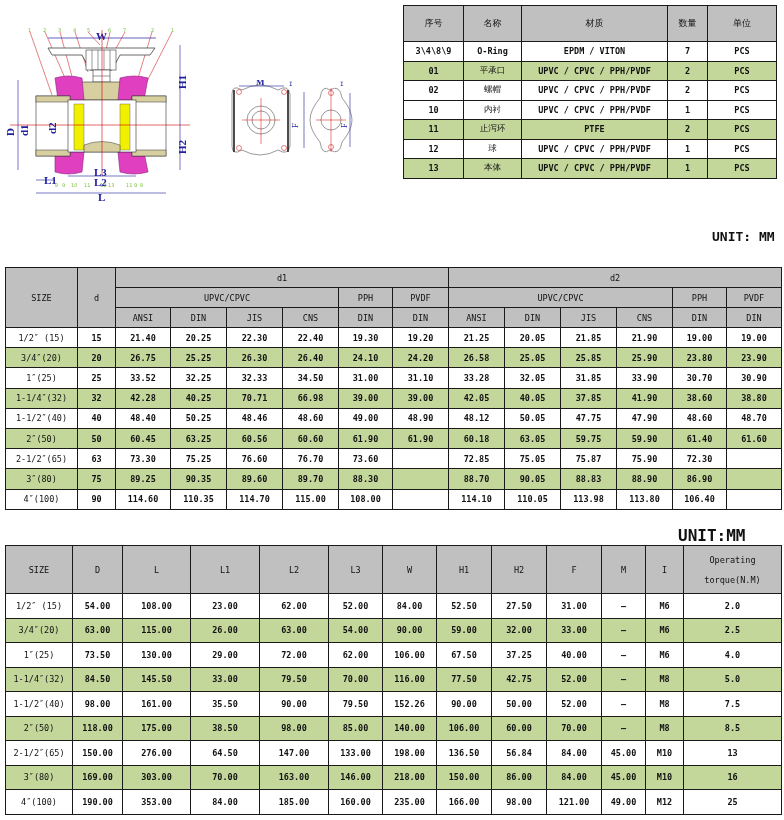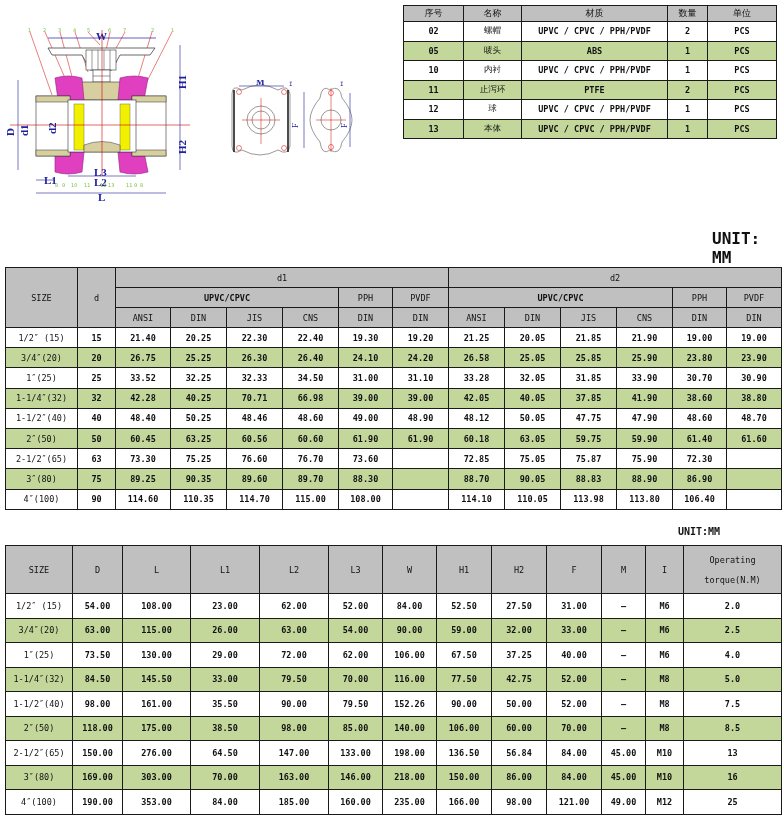--- a/index.html
+++ b/index.html
@@ -4,32 +4,32 @@
 <style>
   * { box-sizing: border-box; margin: 0; padding: 0; }
   html, body { width: 784px; height: 820px; background: #ffffff; overflow: hidden; }
   body { position: relative; font-family: "DejaVu Sans Mono", "Liberation Mono", monospace; color: #111; }
   table { border-collapse: collapse; position: absolute; table-layout: fixed; }
   td, th { border: 1px solid #1a1a1a; text-align: center; vertical-align: middle; font-weight: normal; font-size: 9px; white-space: nowrap; overflow: hidden; }
   th { background: #c0c0c0; }
   tr.g td { background: #c4d79b; }
 
   #parts { left: 403px; top: 5px; width: 373px; }
-  #parts th { height: 16px; font-size: 9px; }
+  #parts th { height: 36px; font-size: 9px; }
   #parts td { height: 19.5px; font-size: 8.5px; font-weight: bold; }
   #parts td.cn { font-weight: normal; }
 
-  .unit1 { position: absolute; left: 712px; top: 229px; font-size: 16px; font-weight: bold; font-family: "DejaVu Sans Mono", monospace; letter-spacing: 0; }
-  .unit2 { position: absolute; left: 678px; top: 526px; font-size: 10px; font-weight: bold; font-family: "DejaVu Sans Mono", monospace; }
+  .unit1 { position: absolute; left: 712px; top: 229px; font-size: 13px; font-weight: bold; font-family: "DejaVu Sans Mono", monospace; letter-spacing: 0; }
+  .unit2 { position: absolute; left: 678px; top: 526px; font-size: 16px; font-weight: bold; font-family: "DejaVu Sans Mono", monospace; }
 
   #dia { left: 5px; top: 267px; width: 776px; }
   #dia th { height: 20px; font-size: 8.5px; }
   #dia td { height: 20.2px; font-size: 8.5px; font-weight: bold; }
   #dia td.sz { font-weight: normal; }
-  #dia th.nb-top { border-top: none; font-weight: bold; }
+  #dia th.nb-top { border-top: none; }
 
   #dim { left: 5px; top: 545px; width: 776px; }
   #dim th { height: 48px; font-size: 8.5px; line-height: 20px; }
   #dim td { height: 24.5px; font-size: 8.5px; font-weight: bold; }
   #dim td.sz { font-weight: normal; }
 
   .drawing { position: absolute; }
 </style>
 </head>
 <body>
@@ -174,31 +174,38 @@
     <tr>
       <th>序号</th>
       <th>名称</th>
       <th>材质</th>
       <th>数量</th>
       <th>单位</th>
     </tr>
   </thead>
   <tbody id="parts-body">
       <tr>
+        <td>3\4\8\9</td>
+        <td>O-Ring</td>
+        <td>EPDM / VITON</td>
+        <td>7</td>
+        <td>PCS</td>
+      </tr>
+      <tr class="g">
+        <td>01</td>
+        <td class="cn">平承口</td>
+        <td>UPVC / CPVC / PPH/PVDF</td>
+        <td>2</td>
+        <td>PCS</td>
+      </tr>
+      <tr>
         <td>02</td>
         <td class="cn">螺帽</td>
         <td>UPVC / CPVC / PPH/PVDF</td>
         <td>2</td>
-        <td>PCS</td>
-      </tr>
-      <tr class="g">
-        <td>05</td>
-        <td class="cn">唛头</td>
-        <td>ABS</td>
-        <td>1</td>
         <td>PCS</td>
       </tr>
       <tr>
         <td>10</td>
         <td class="cn">内衬</td>
         <td>UPVC / CPVC / PPH/PVDF</td>
         <td>1</td>
         <td>PCS</td>
       </tr>
       <tr class="g">

